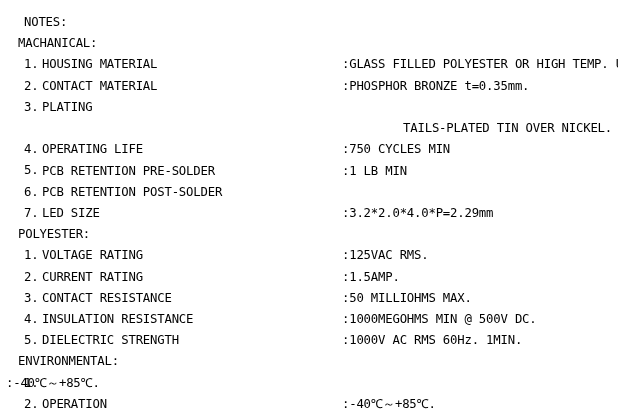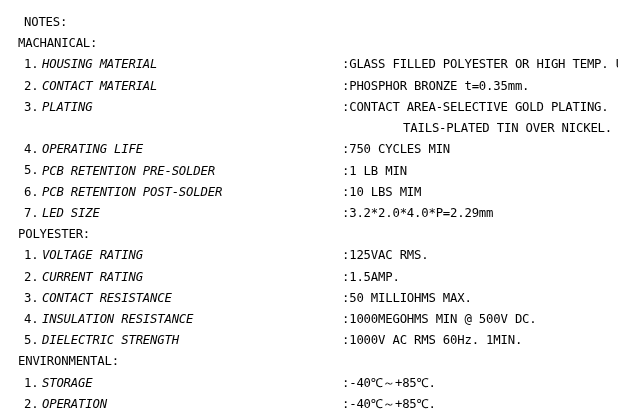--- a/index.html
+++ b/index.html
@@ -39,21 +39,21 @@
     white-space: pre;
     display: inline-block;
   }
   .val {
     white-space: pre;
     display: inline-block;
   }
   
   .ind0 { padding-left: 12px; }
   .ind1 { padding-left: 18px; }
-  .ind2 { padding-left: 36px; font-style: italic; }
+  .ind2 { padding-left: 36px; }
   
   .col-val { width: 300px; flex: 0 0 300px; }
   .cont-pad { padding-left: 336px; text-align: right; }
 </style>
 </head>
 <body>
 
 <div id="sheet">
 
   <div class="line ind1">NOTES:</div>
@@ -74,21 +74,20 @@
   <div class="row" style="margin-top:-21.2px">
     <span class="lbl col-val ind2">CONTACT MATERIAL</span>
     <span class="val">:PHOSPHOR BRONZE t=0.35mm.</span>
   </div>
 
   <div class="row ind1">
     <span class="lbl col-val">3.</span>
   </div>
   <div class="row" style="margin-top:-21.2px">
     <span class="lbl col-val ind2">PLATING</span>
-    <span class="val">:CONTACT AREA-SELECTIVE GOLD PLATING.</span>
   </div>
   <div class="line cont-pad">TAILS-PLATED TIN OVER NICKEL.</div>
 
   <div class="row ind1">
     <span class="lbl col-val">4.</span>
   </div>
   <div class="row" style="margin-top:-21.2px">
     <span class="lbl col-val ind2">OPERATING LIFE</span>
     <span class="val">:750 CYCLES MIN</span>
   </div>
@@ -99,21 +98,20 @@
   <div class="row" style="margin-top:-21.2px">
     <span class="lbl col-val ind2">PCB RETENTION PRE-SOLDER</span>
     <span class="val">:1 LB MIN</span>
   </div>
 
   <div class="row ind1">
     <span class="lbl col-val">6.</span>
   </div>
   <div class="row" style="margin-top:-21.2px">
     <span class="lbl col-val ind2">PCB RETENTION POST-SOLDER</span>
-    <span class="val">:10 LBS MIM</span>
   </div>
 
   <div class="row ind1">
     <span class="lbl col-val">7.</span>
   </div>
   <div class="row" style="margin-top:-21.2px">
     <span class="lbl col-val ind2">LED SIZE</span>
     <span class="val">:3.2*2.0*4.0*P=2.29mm</span>
   </div>
 
@@ -158,21 +156,20 @@
     <span class="lbl col-val ind2">DIELECTRIC STRENGTH</span>
     <span class="val">:1000V AC RMS 60Hz. 1MIN.</span>
   </div>
 
   <div class="line ind0">ENVIRONMENTAL:</div>
 
   <div class="row ind1">
     <span class="lbl col-val">1.</span>
   </div>
   <div class="row" style="margin-top:-21.2px">
-    <span class="lbl col-val ind2">STORAGE</span>
     <span class="val">:-40℃～+85℃.</span>
   </div>
 
   <div class="row ind1">
     <span class="lbl col-val">2.</span>
   </div>
   <div class="row" style="margin-top:-21.2px">
     <span class="lbl col-val ind2">OPERATION</span>
     <span class="val">:-40℃～+85℃.</span>
   </div>

